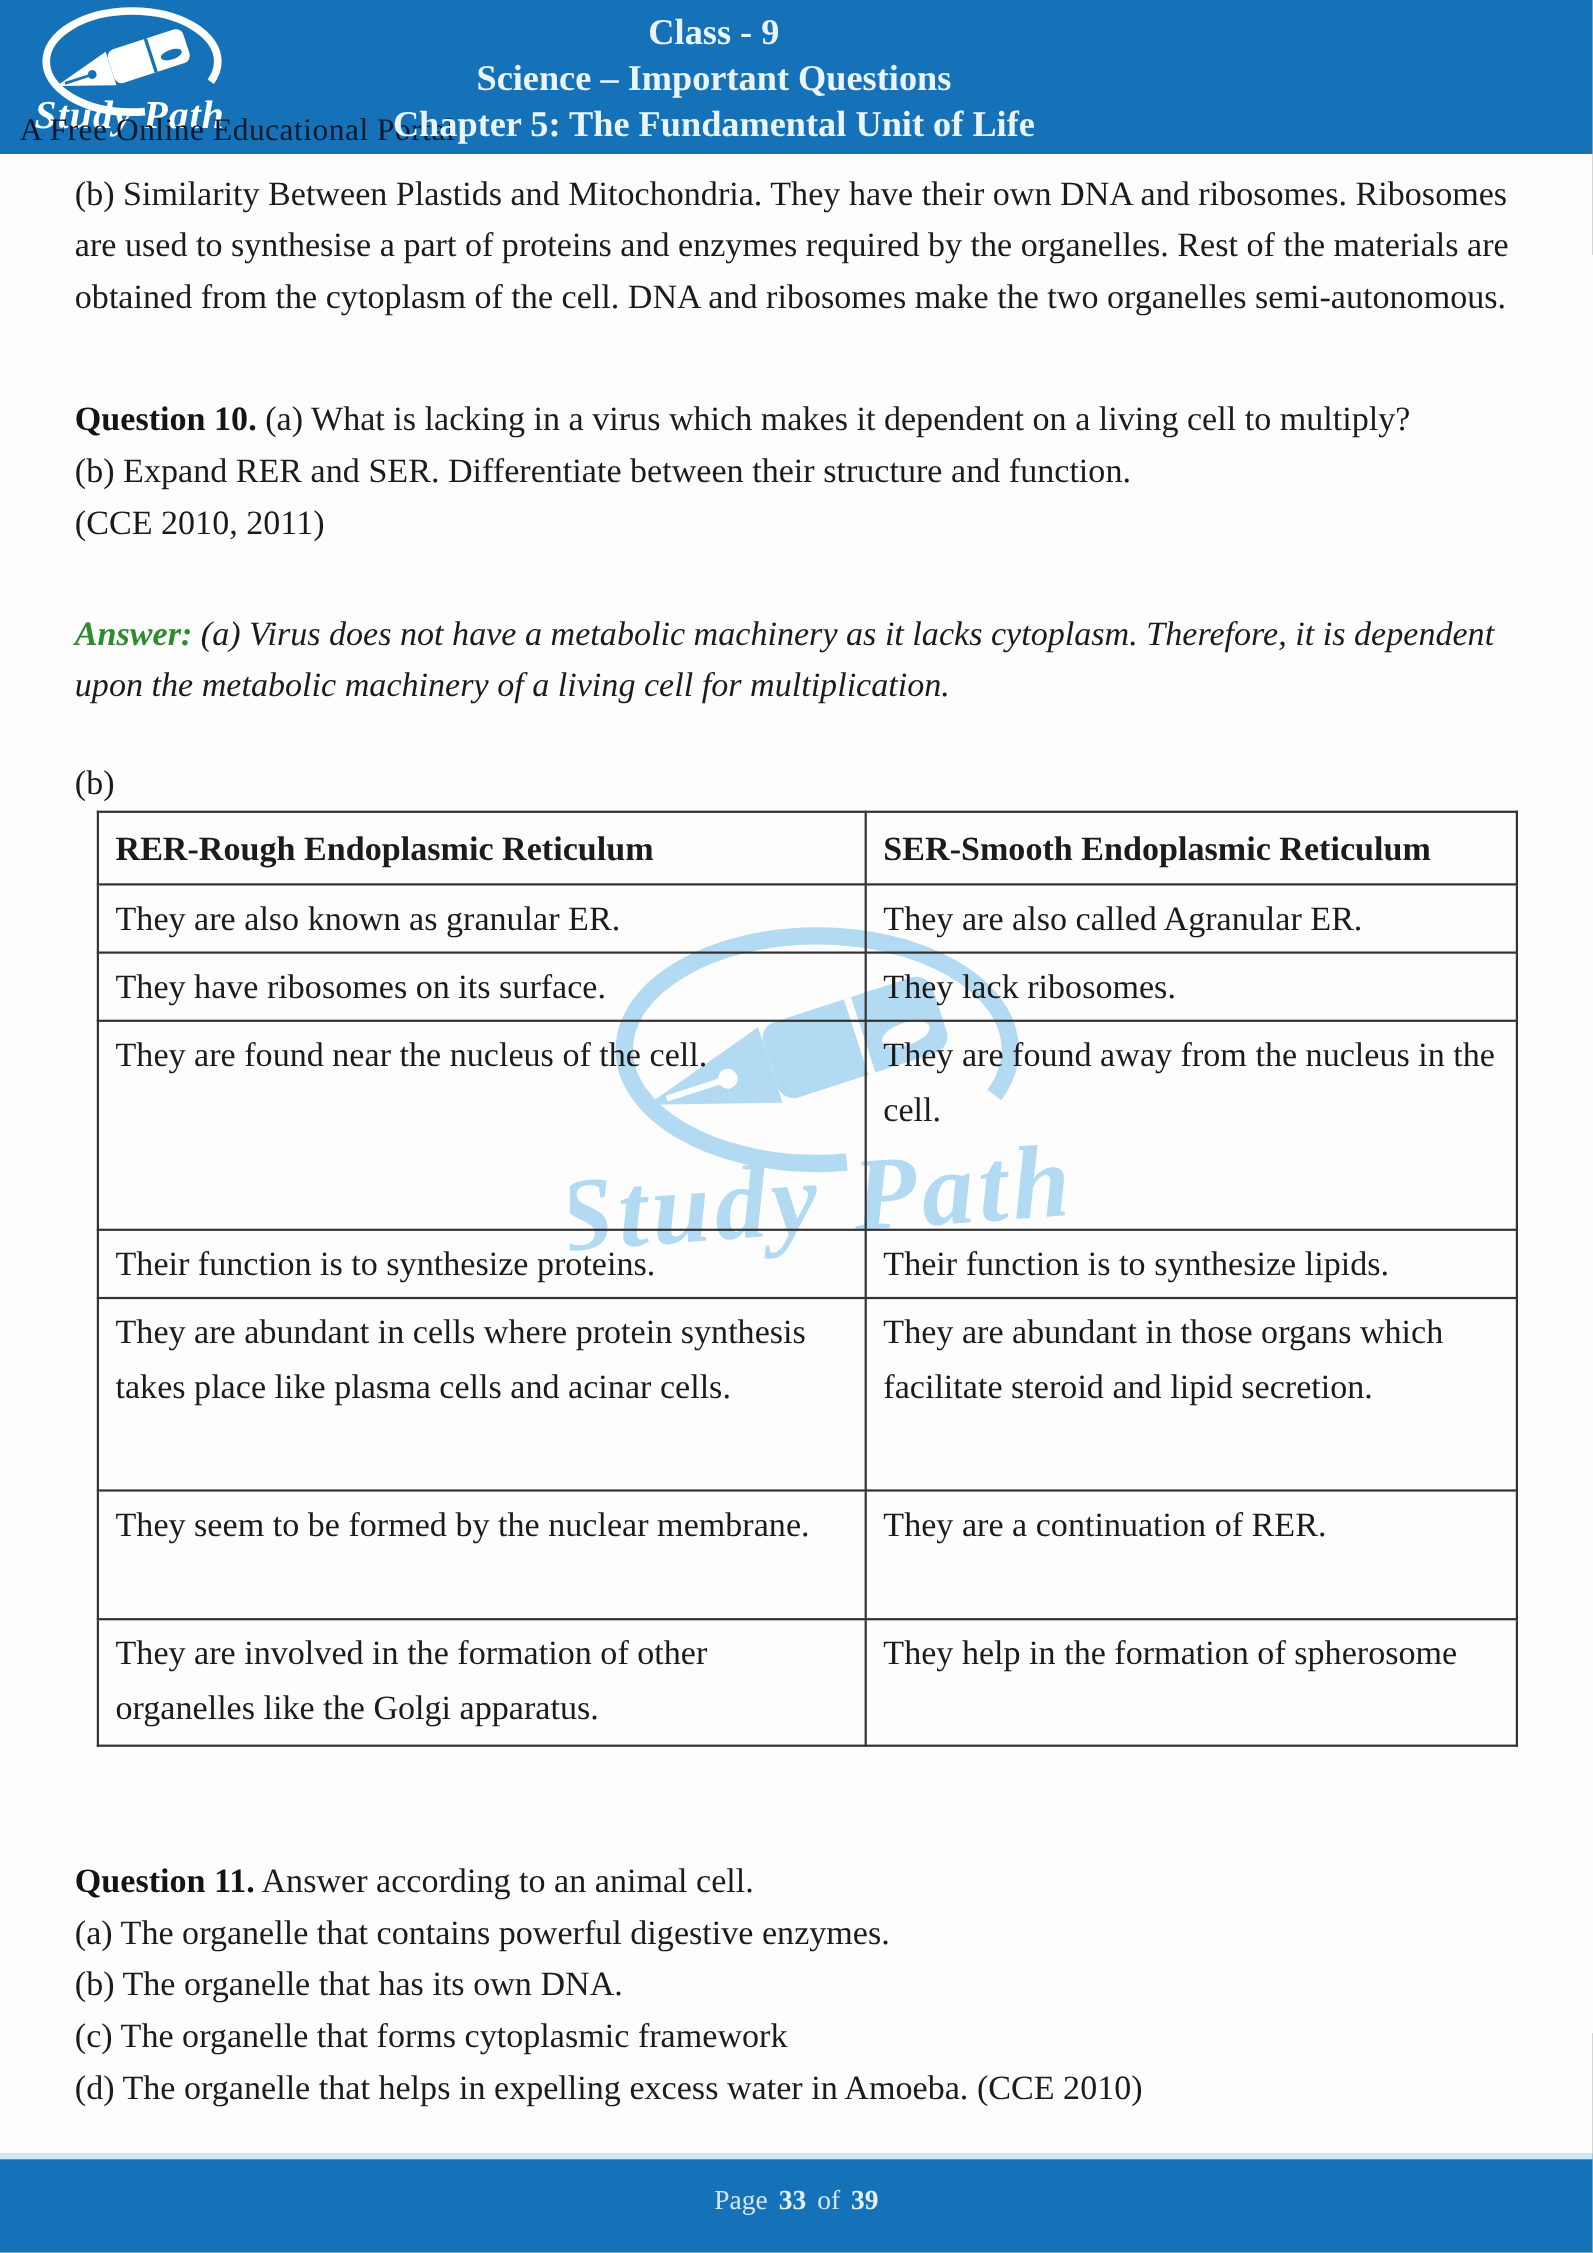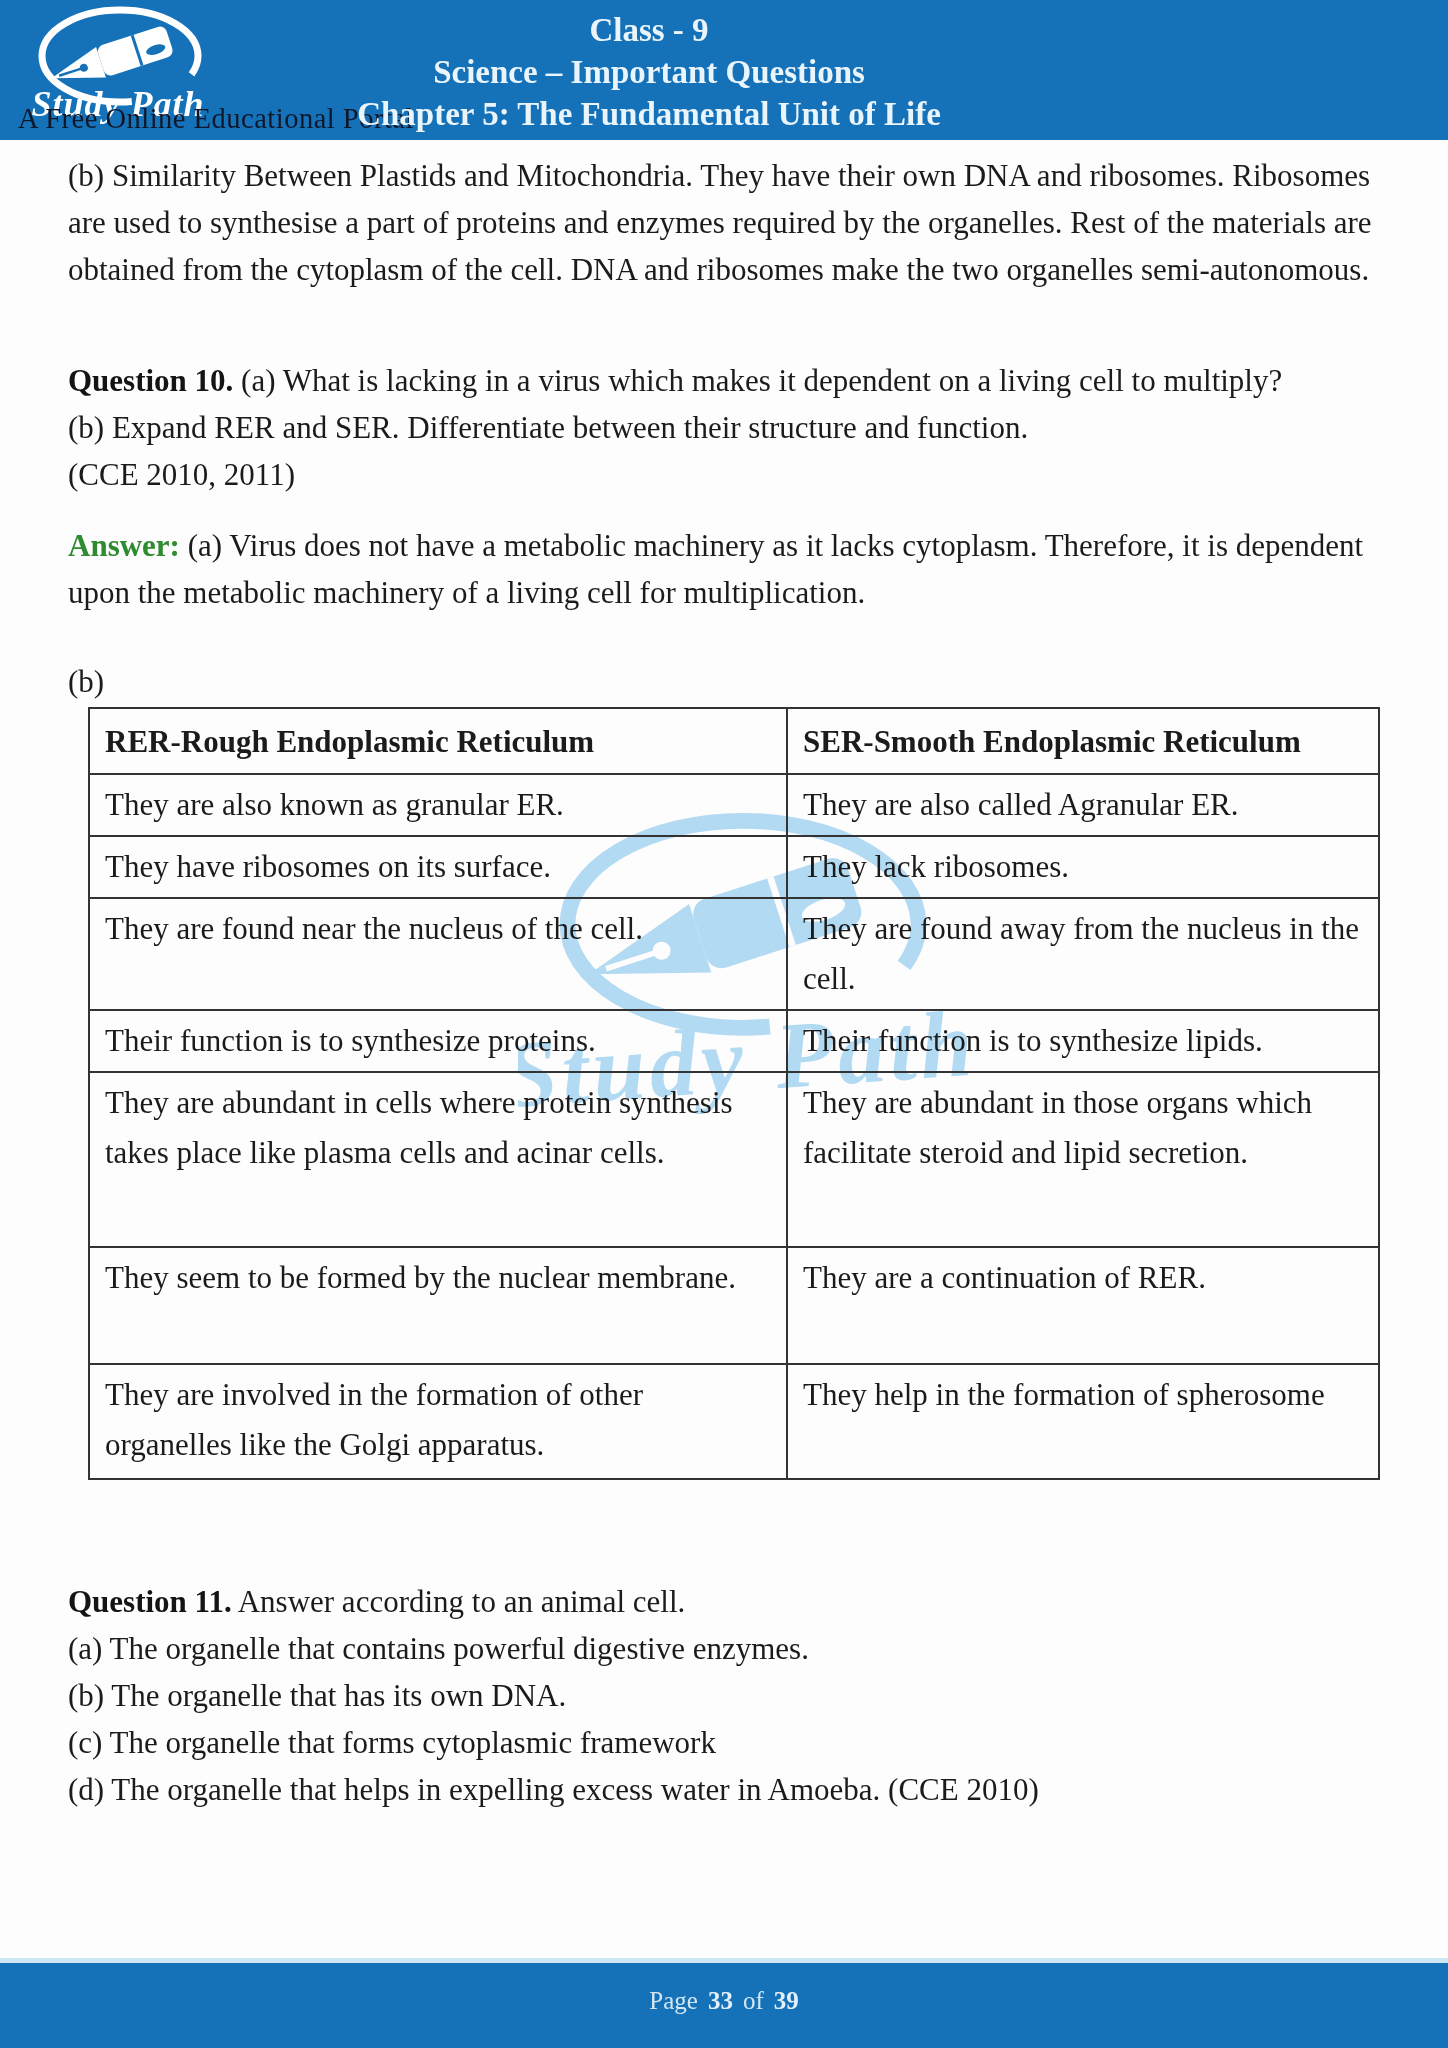--- a/index.html
+++ b/index.html
@@ -35,21 +35,21 @@
   .titles div{font-size:33px;line-height:42px;font-weight:700;}
   
   .content{
     padding:12px 37px 0 68px;
     font-size:31px;line-height:47px;
   }
   .para{margin:0;}
   .block{margin:0;}
   .q10{margin-top:64px;}
   .qlabel{font-weight:700;color:#141414;}
-  .answer{margin-top:24px;}
+  .answer{margin-top:54px;font-style:italic;}
   .alabel{font-weight:700;color:#2f8b2f;}
   .tb-intro{margin-top:42px;}
   
   .table-wrap{
     position:relative;
     margin:2px 0 0 20px;
     width:1290px;
   }
   .watermark{
     position:absolute;left:430px;top:100px;width:450px;height:338px;
@@ -68,21 +68,21 @@
     padding:5px 15px;
     font-size:31px;line-height:50px;
     text-align:left;
     background:transparent;
     font-weight:normal;
     word-wrap:break-word;
   }
   table.cmp th{font-weight:700;padding-top:8px;}
   col.c1{width:698px;} col.c2{width:592px;}
   tr.h-row{height:66px;}
-  tr.r1{height:58px;} tr.r2{height:58px;} tr.r3{height:112px;margin-top:36px;}
+  tr.r1{height:58px;} tr.r2{height:58px;} tr.r3{height:190px;margin-top:36px;}
   tr.r4{height:58px;} tr.r5{height:175px;} tr.r6{height:117px;} tr.r7{height:115px;}
   
   .q11{margin-top:98px;}
   
   .footer{
     position:absolute;left:0;bottom:0;width:100%;height:90px;
     background:#1572b9;
     border-top:5px solid #cfe8f6;
     box-sizing:border-box;
     text-align:center;

